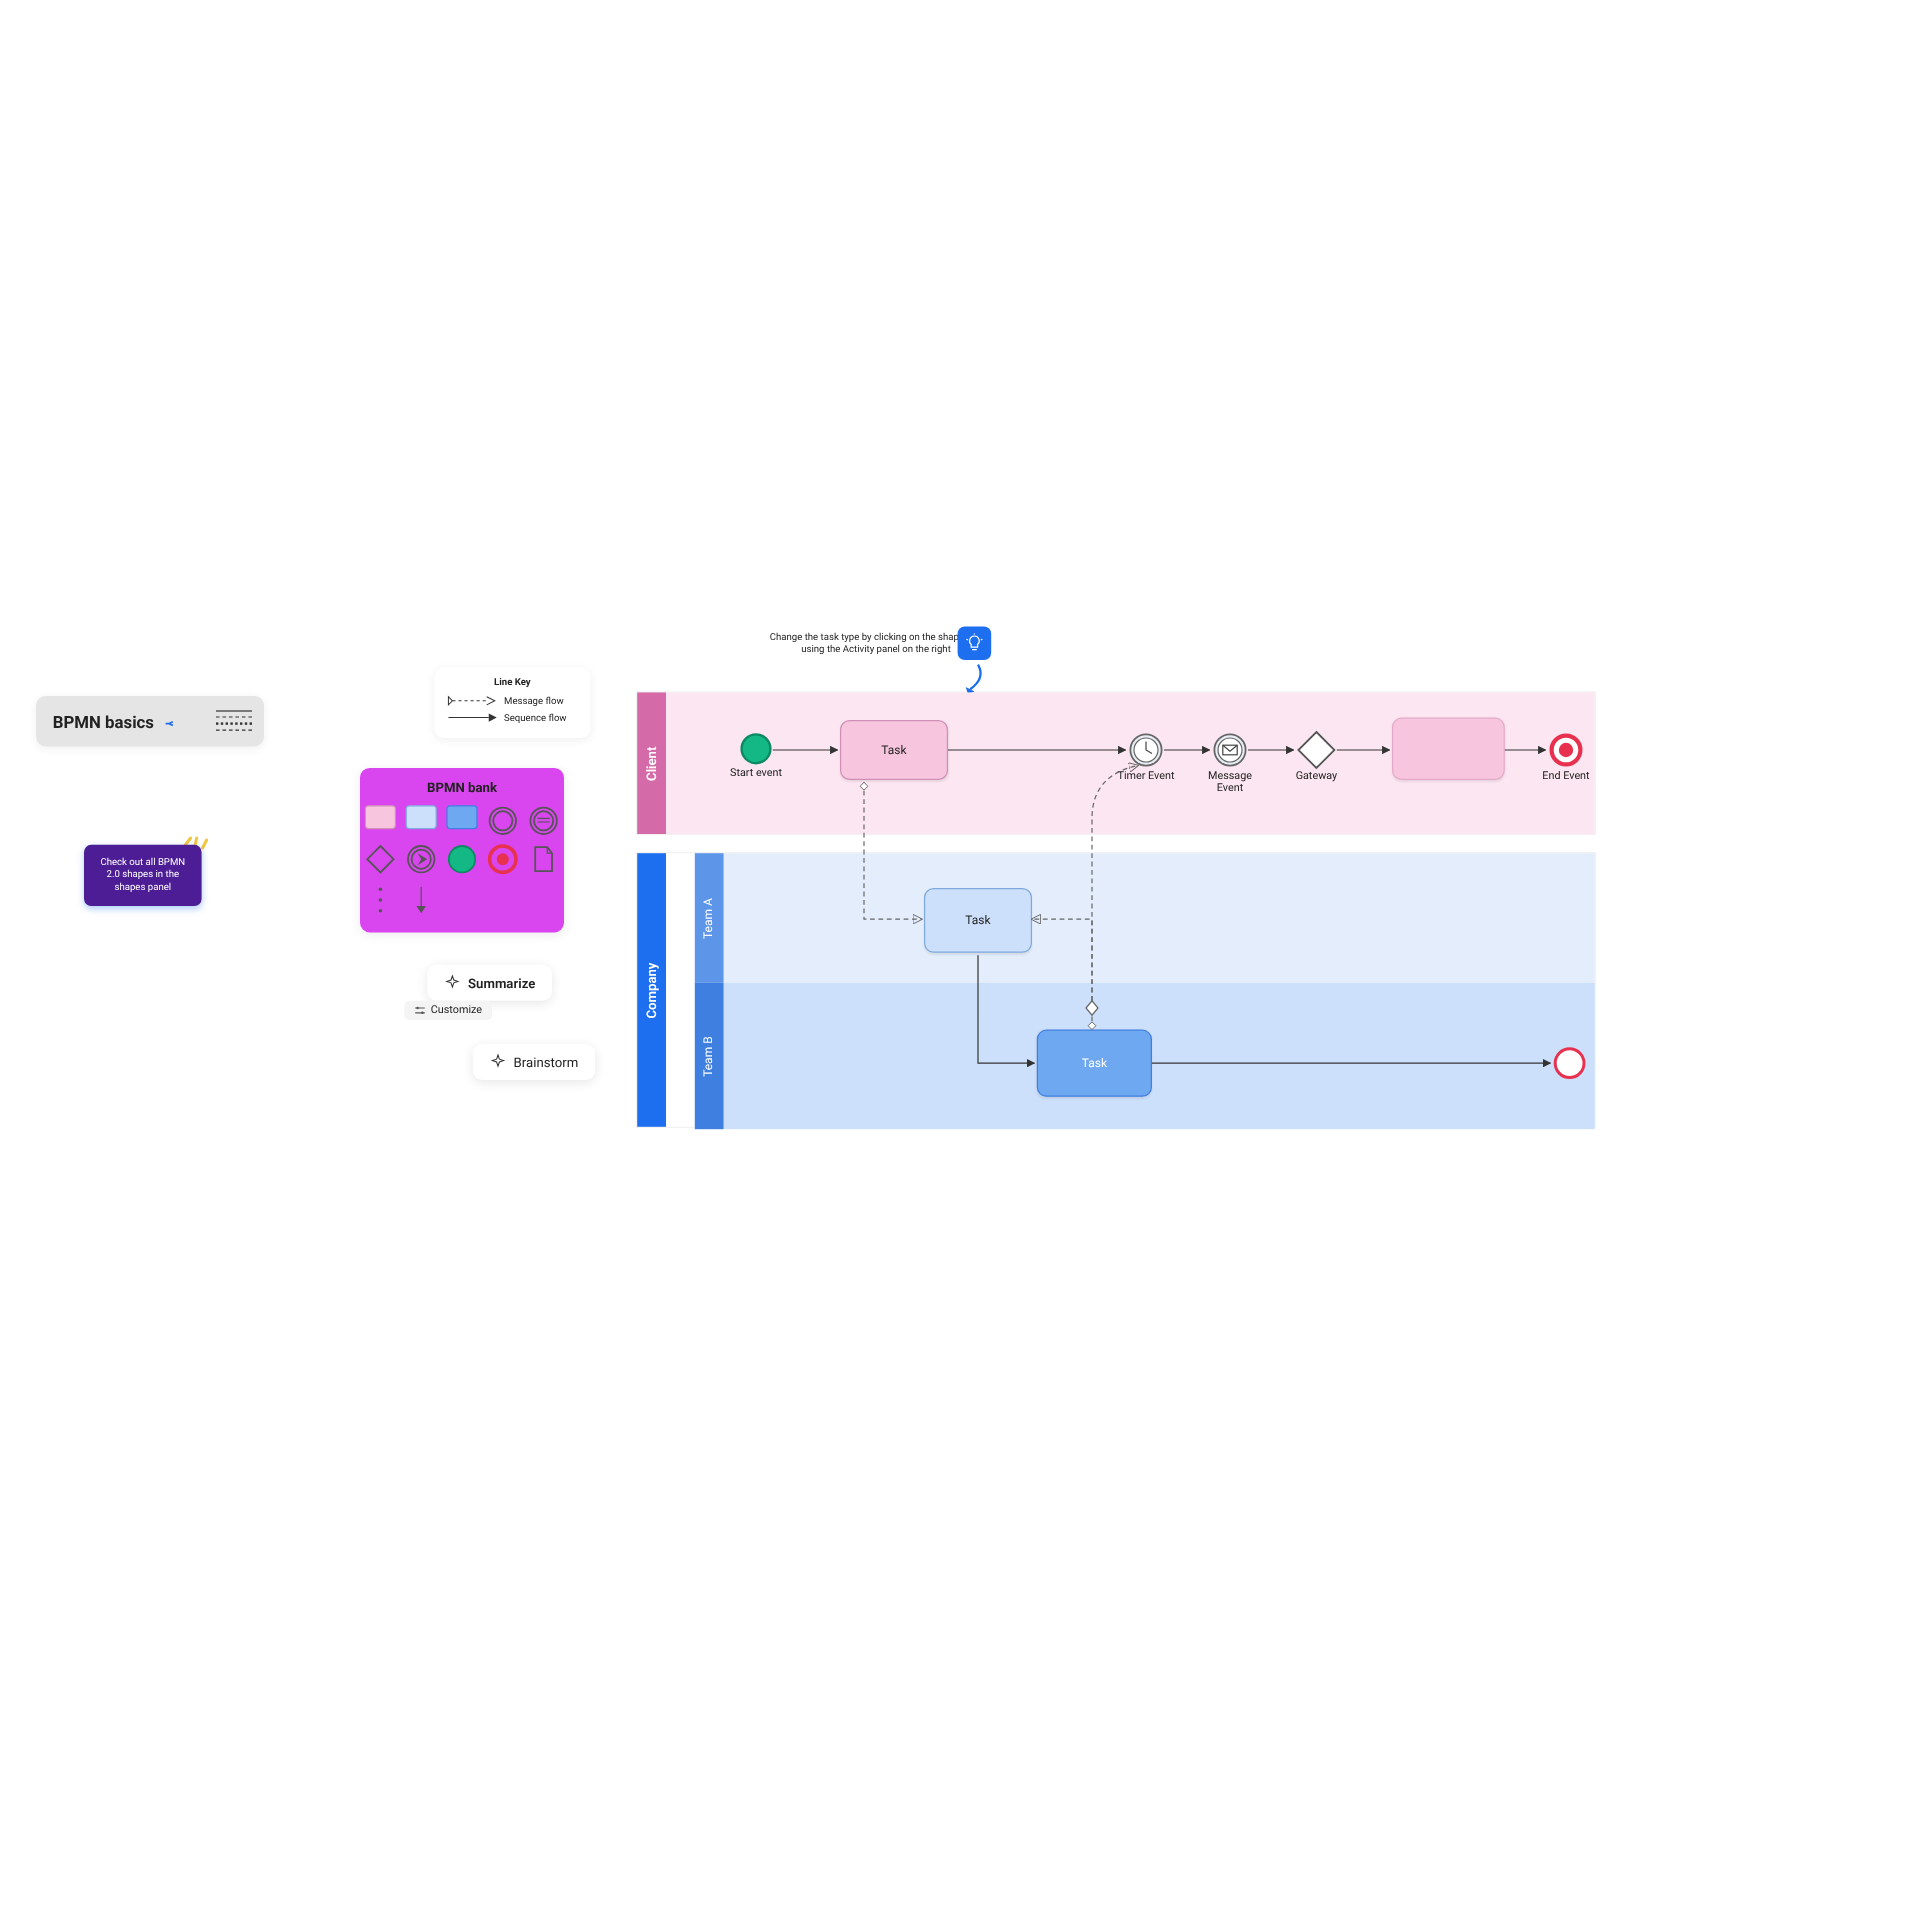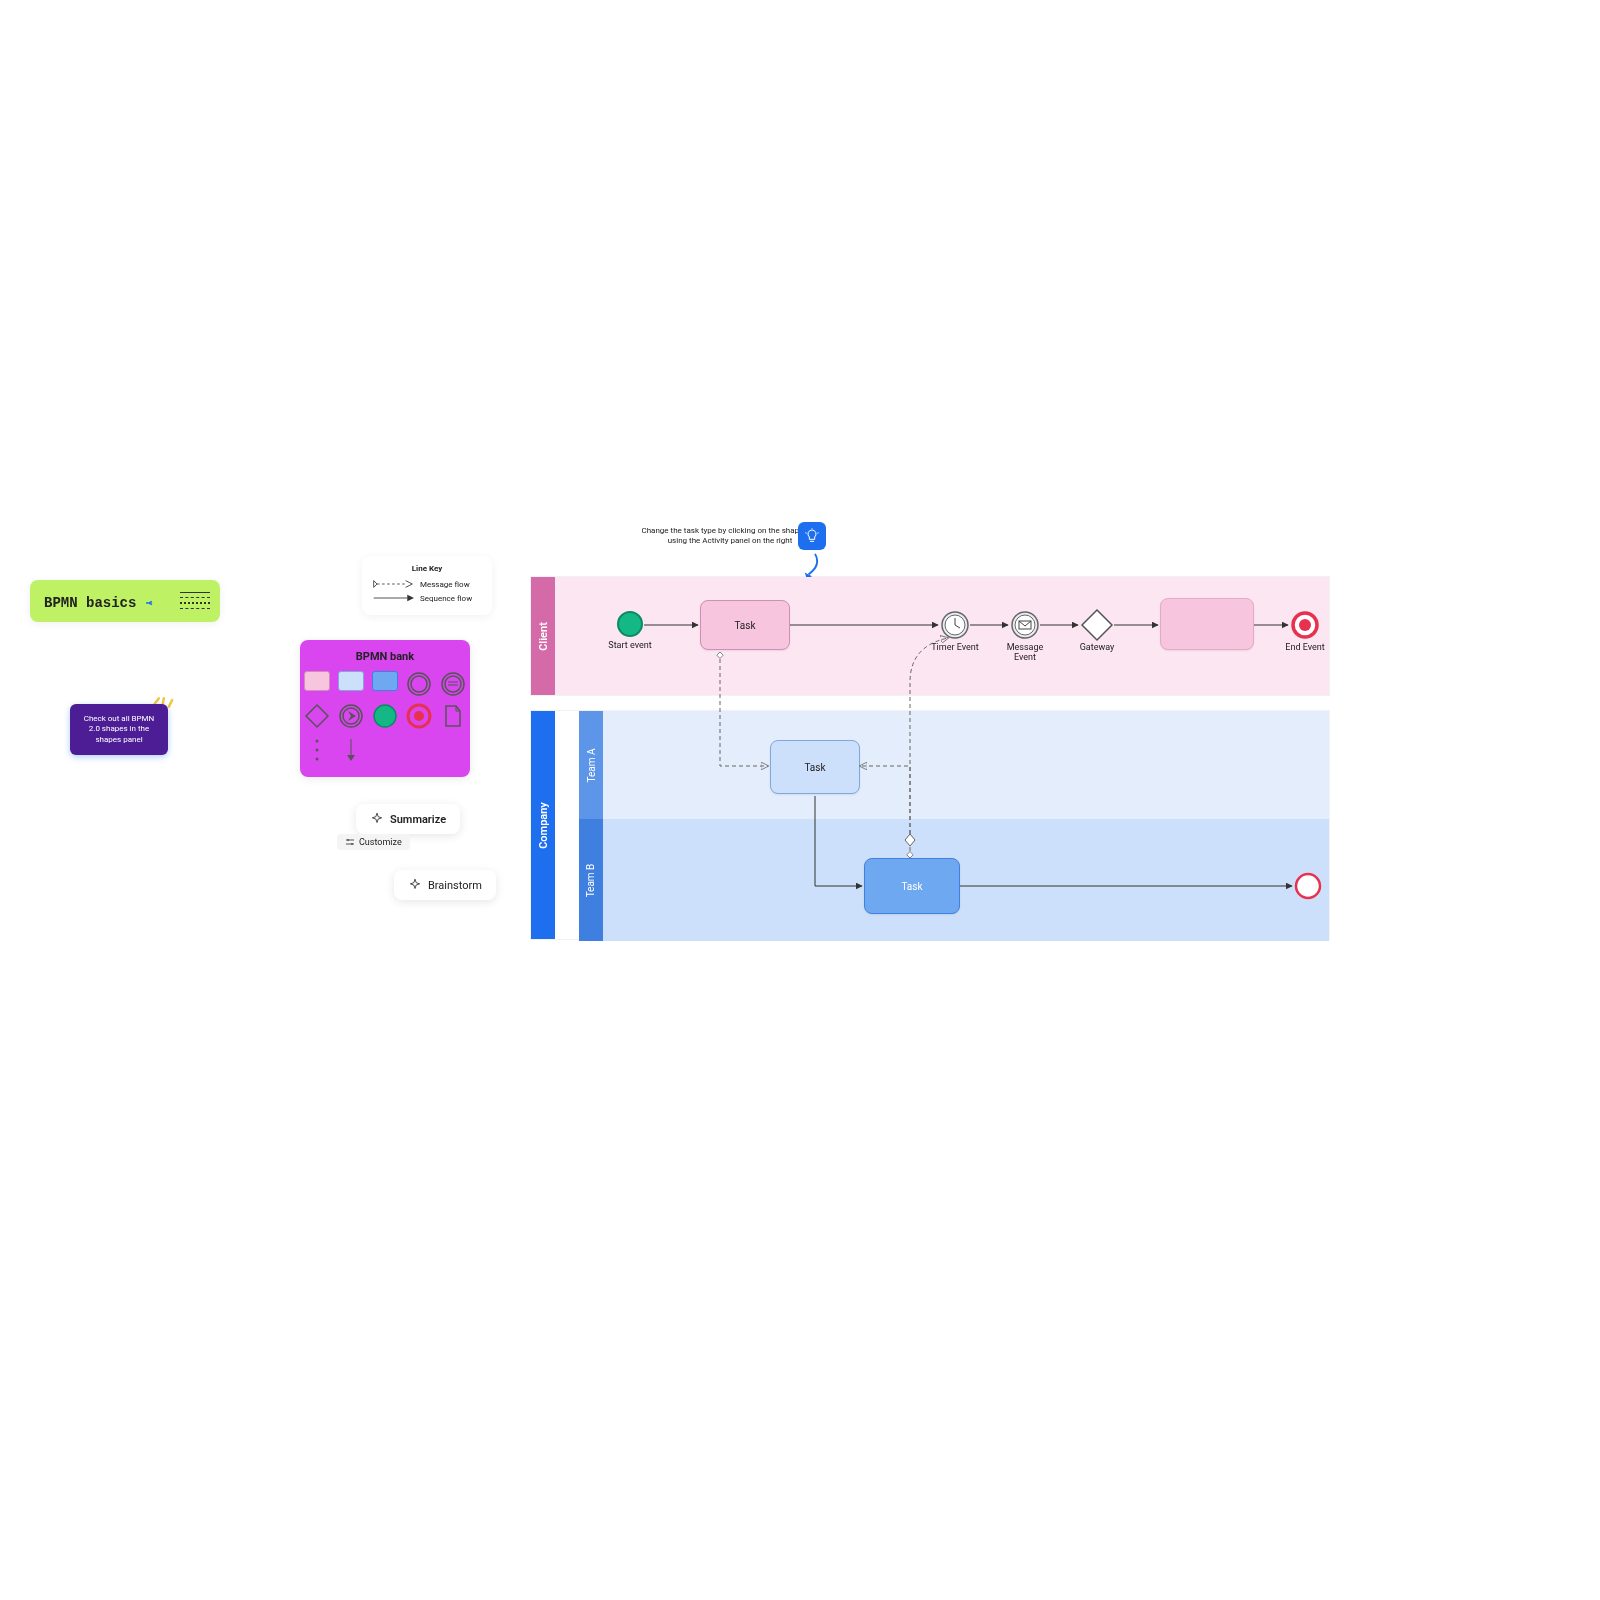--- a/index.html
+++ b/index.html
@@ -1,21 +1,21 @@
 <!DOCTYPE html>
 <html><head>
 <meta charset="utf-8">
 <style>
   * { box-sizing: border-box; margin: 0; padding: 0; }
   body { font-family: -apple-system, BlinkMacSystemFont, "Segoe UI", Roboto, sans-serif; background: #fff; width: 1600px; height: 1600px; position: relative; overflow: hidden; font-size: 12px; color: #222; }
 
   .canvas { position: absolute; inset: 0; }
 
   
-  .info-card { position: absolute; left: 30px; top: 580px; width: 190px; background: #bef264; border-radius: 8px; padding: 14px 14px 10px; box-shadow: 0 2px 8px rgba(0,0,0,0.06); font-family: Liberation Mono, monospace; }
+  .info-card { position: absolute; left: 30px; top: 580px; width: 190px; background: #e5e5e5; border-radius: 8px; padding: 14px 14px 10px; box-shadow: 0 2px 8px rgba(0,0,0,0.06); }
   .info-title { font-weight: 700; font-size: 14px; display: flex; align-items: center; gap: 4px; }
   .info-title svg { width: 18px; height: 18px; }
   .info-body { font-size: 10px; line-height: 1.4; margin-top: 6px; color: #333; }
   .line-swatches { position: absolute; right: 10px; top: 12px; display: flex; flex-direction: column; gap: 4px; }
   .line-swatches .sw { width: 30px; height: 1px; border-top: 1px solid #333; }
   .line-swatches .sw.dashed { border-top: 1px dashed #333; }
   .line-swatches .sw.dotted { border-top: 2px dotted #333; }
 
   .yellow-sparkle { position: absolute; left: 150px; top: 690px; width: 26px; height: 20px; }
 

